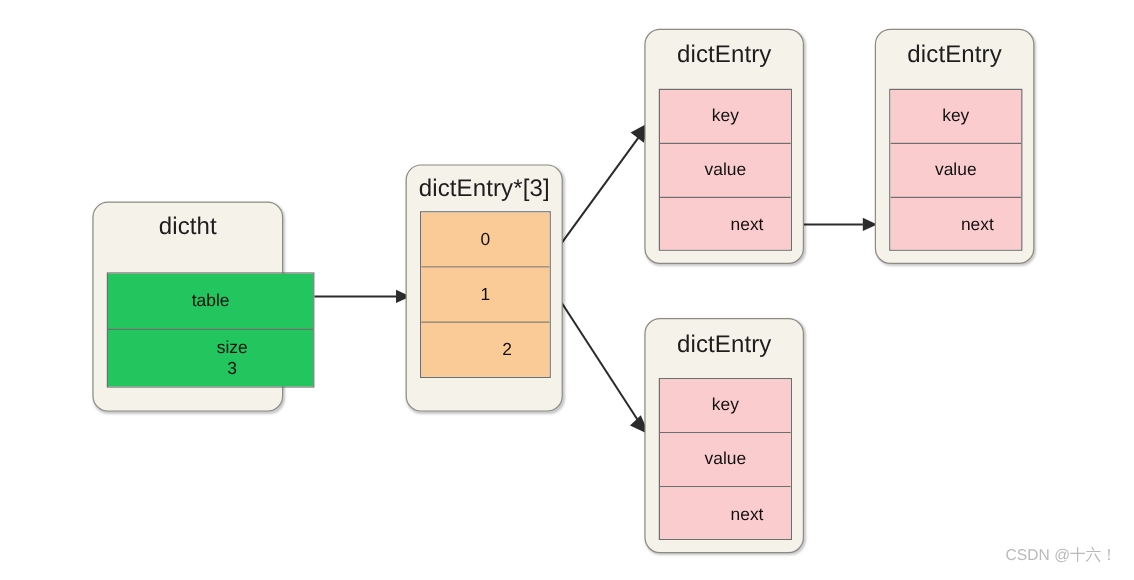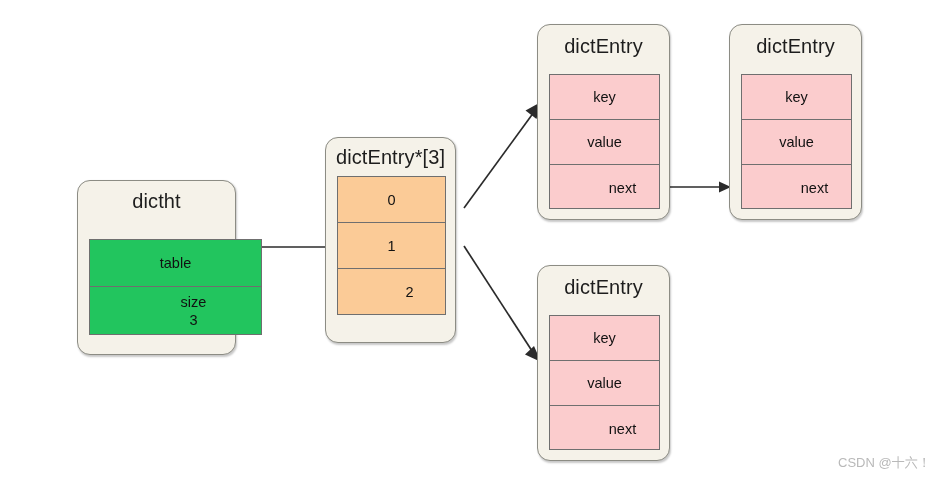--- a/index.html
+++ b/index.html
@@ -100,34 +100,34 @@
   <svg class="edge" style="left:662px; top:172px; width:80px; height:30px;" viewBox="0 0 80 30">
     <line x1="0" y1="15" x2="57" y2="15"></line>
     <polygon points="57,9.5 69,15 57,20.5"></polygon>
   </svg>
 
   <svg class="edge" style="left:462px; top:242px; width:90px; height:125px;" viewBox="0 0 90 125">
     <line x1="2" y1="4" x2="72" y2="112"></line>
     <polygon points="63,112.5 79,120 72,104"></polygon>
   </svg>
 
-  <div class="node" style="left:77px; top:168px; width:159px; height:175px;margin-top:12px;">
+  <div class="node" style="left:77px; top:168px; width:159px; height:175px;">
     <div class="node-title" style="top:12px;">dictht</div>
     <div class="fields" style="left:11px; top:58px; width:173px; height:96px;">
       <div class="cell blue" style="height:47px;">
         <span>table</span>
       </div>
       <div class="cell blue" style="height:47px;">
         <span>size</span>
         <span class="sub">3</span>
       </div>
     </div>
   </div>
 
-  <div class="node" style="left:325px; top:137px; width:131px; height:206px;">
+  <div class="node" style="left:338px; top:137px; width:131px; height:206px;">
     <div class="node-title" style="top:11px;">dictEntry*[3]</div>
     <div class="fields" style="left:11px; top:38px; width:109px; height:139px;">
       <div class="cell orange" style="height:46px;">
         <span>0</span>
       </div>
       <div class="cell orange" style="height:46px;">
         <span>1</span>
       </div>
       <div class="cell orange" style="height:46px;">
         <span>2</span>

